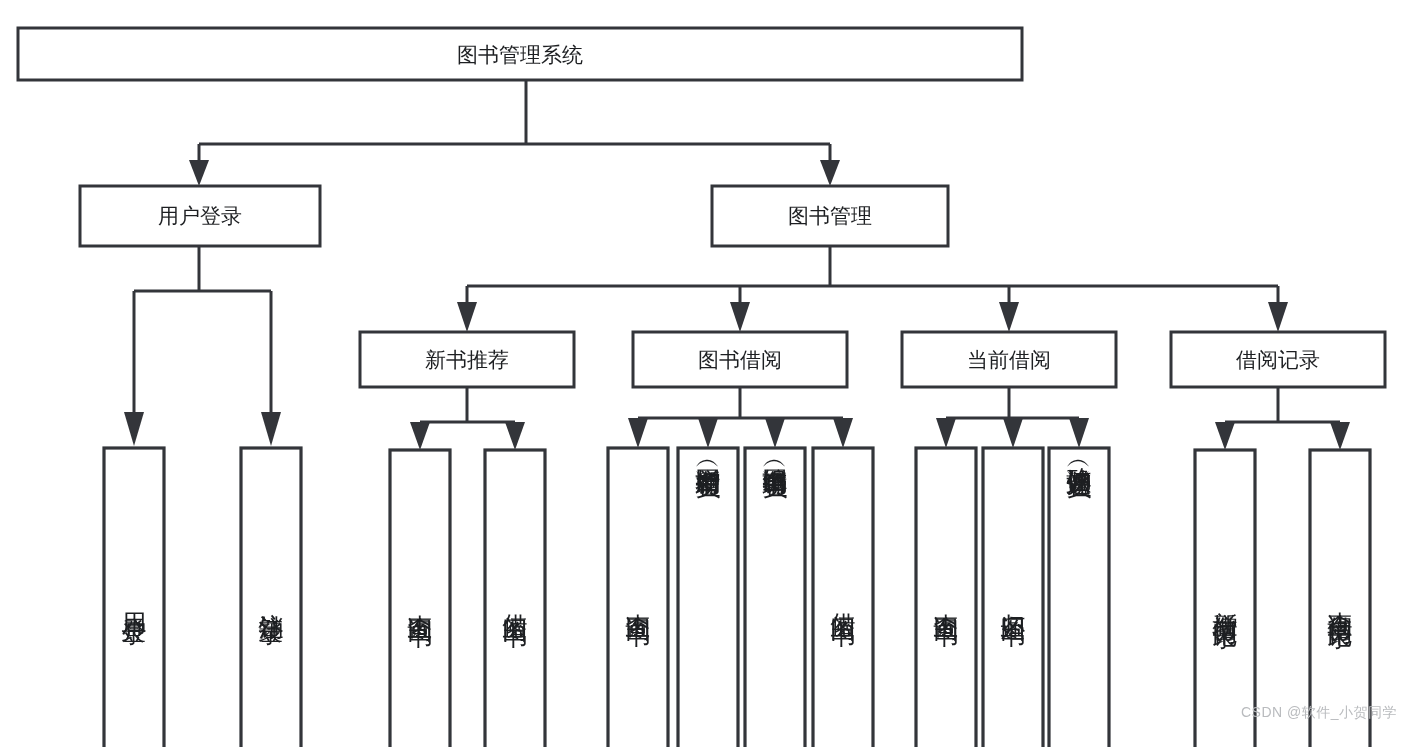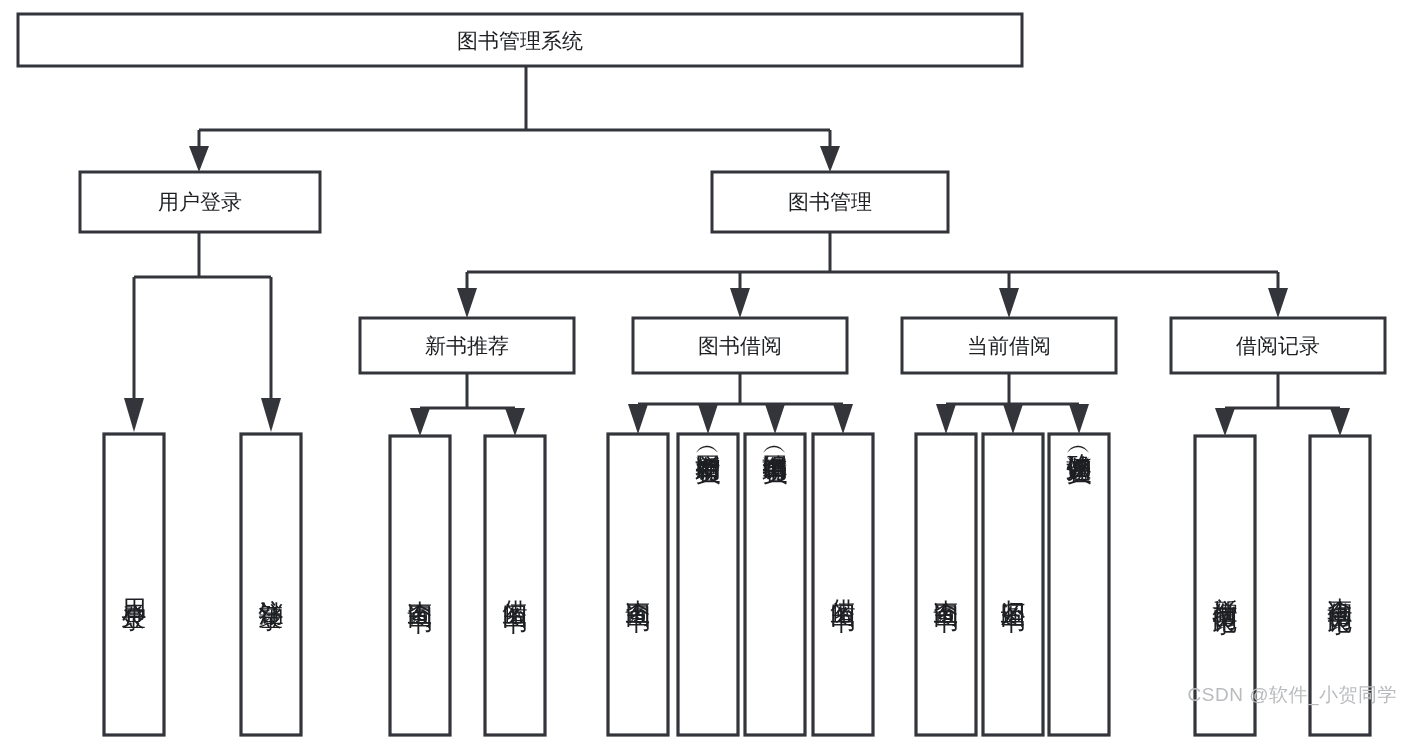--- a/index.html
+++ b/index.html
@@ -10,21 +10,21 @@
   body {
     width: 1405px;
     height: 747px;
     font-family: "Liberation Sans", "DejaVu Sans", sans-serif;
     overflow: hidden;
     position: relative;
   }
   #diagram-root {
     position: absolute;
     left: 0;
-    top: 0;
+    top: 14px;
     width: 1405px;
     height: 712px;
   }
   svg.flow {
     display: block;
     width: 1405px;
     height: 747px;
   }
   .node-rect {
     fill: #ffffff;
@@ -69,21 +69,21 @@
     letter-spacing: 3px;
     color: #1d1f22;
     white-space: nowrap;
     text-align: center;
   }
   #watermark {
     position: absolute;
     right: 8px;
     bottom: 4px;
     font-family: "Liberation Sans", "DejaVu Sans", sans-serif;
-    font-size: 19px;
+    font-size: 14px;
     color: #b9bbbe;
     letter-spacing: 0.5px;
     white-space: nowrap;
     user-select: none;
   }
 </style>
 </head>
 <body>
 
 <div id="diagram-root">

